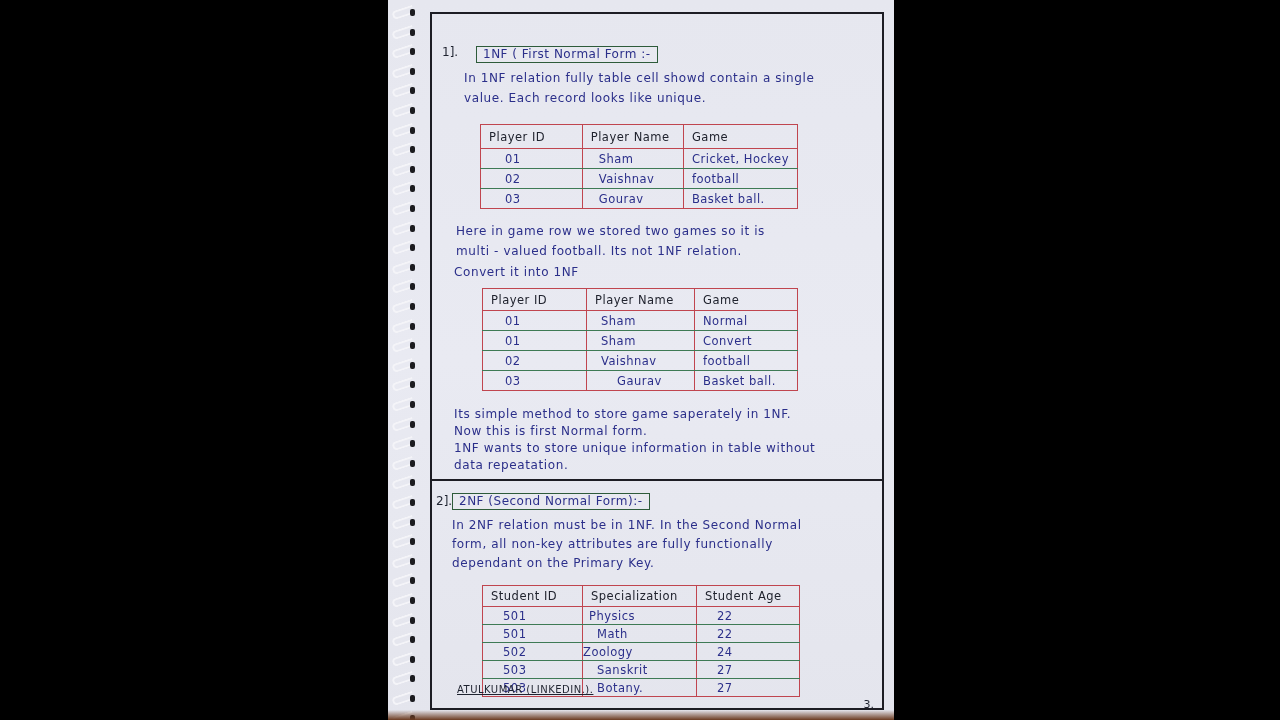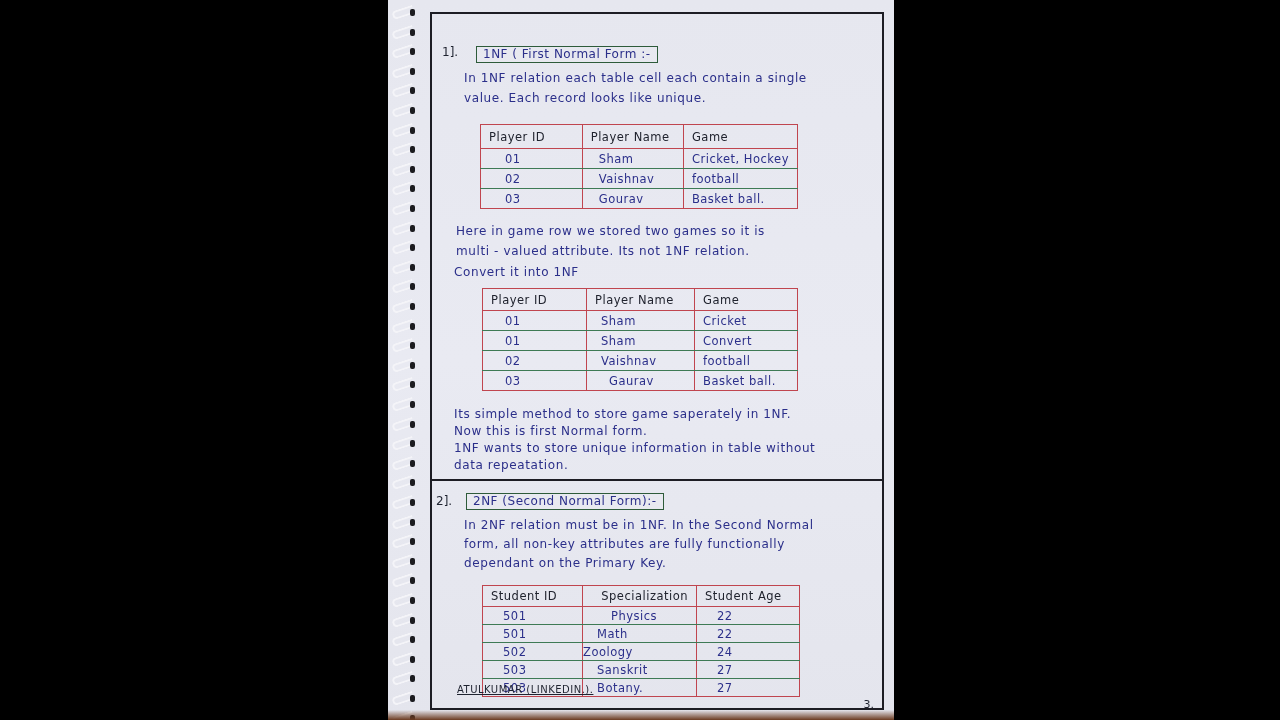--- a/index.html
+++ b/index.html
@@ -229,21 +229,21 @@
         <div class="hole"></div>
       </div>
     </div>
 
   <div class="frame">
 
     <span class="heading-num" style="left:10px; top:31px;">1].</span>
     <span class="heading-box" style="left:44px; top:32px;">1NF ( First Normal Form :-</span>
 
     <div class="para hw" style="left:32px; top:54px;">
-      <div>In 1NF relation each table cell each contain a single</div>
+      <div>In 1NF relation fully table cell showd contain a single</div>
       <div>value. Each record looks like unique.</div>
     </div>
 
     <table class="nb" style="left:48px; top:110px; width:318px;">
       <tbody>
           <tr style="height:24px;">
         <th style="width:106px;">Player ID</th>
         <th style="width:102px;">Player Name</th>
         <th>Game</th>
       </tr>
@@ -260,82 +260,82 @@
       <tr class="r" style="height:20px;">
         <td style="padding-left:24px;">03</td>
         <td style="padding-left:16px;">Gourav</td>
         <td>Basket ball.</td>
       </tr>
     </tbody>
       </table>
 
     <div class="para hw" style="left:24px; top:207px;">
       <div>Here in game row we stored two games so it is</div>
-      <div>multi - valued attribute. Its not 1NF relation.</div>
+      <div>multi - valued football. Its not 1NF relation.</div>
     </div>
     <div class="para hw" style="left:22px; top:248px;">Convert it into 1NF</div>
 
     <table class="nb" style="left:50px; top:274px; width:316px;">
       <tbody>
           <tr style="height:22px;">
         <th style="width:104px;">Player ID</th>
         <th style="width:108px;">Player Name</th>
         <th>Game</th>
       </tr>
       <tr class="r" style="height:20px;">
         <td style="padding-left:22px;">01</td>
         <td style="padding-left:14px;">Sham</td>
-        <td>Cricket</td>
+        <td>Normal</td>
       </tr>
       <tr class="r" style="height:20px;">
         <td style="padding-left:22px;">01</td>
         <td style="padding-left:14px;">Sham</td>
         <td>Convert</td>
       </tr>
       <tr class="r" style="height:20px;">
         <td style="padding-left:22px;">02</td>
         <td style="padding-left:14px;">Vaishnav</td>
         <td>football</td>
       </tr>
       <tr class="r" style="height:20px;">
         <td style="padding-left:22px;">03</td>
-        <td style="padding-left:22px;">Gaurav</td>
+        <td style="padding-left:30px;">Gaurav</td>
         <td>Basket ball.</td>
       </tr>
     </tbody>
       </table>
 
     <div class="para hw" style="left:22px; top:392px; line-height:17px;">
       <div>Its simple method to store game saperately in 1NF.</div>
       <div>Now this is first Normal form.</div>
       <div>1NF wants to store unique information in table without</div>
       <div>data repeatation.</div>
     </div>
 
     <div class="divider"></div>
 
     <span class="heading-num" style="left:4px; top:480px;">2].</span>
-    <span class="heading-box" style="left:34px; top:479px;">2NF (Second Normal Form):-</span>
-
-    <div class="para hw" style="left:32px; top:502px; line-height:19px;">
+    <span class="heading-box" style="left:20px; top:479px;">2NF (Second Normal Form):-</span>
+
+    <div class="para hw" style="left:20px; top:502px; line-height:19px;">
       <div>In 2NF relation must be in 1NF. In the Second Normal</div>
       <div>form, all non-key attributes are fully functionally</div>
       <div>dependant on the Primary Key.</div>
     </div>
 
     <table class="nb" style="left:50px; top:571px; width:318px;">
       <tbody>
           <tr style="height:21px;">
         <th style="width:100px;">Student ID</th>
-        <th style="width:114px;text-align:right;">Specialization</th>
+        <th style="width:114px;">Specialization</th>
         <th>Student Age</th>
       </tr>
       <tr class="r" style="height:18px;">
         <td style="padding-left:20px;">501</td>
-        <td style="padding-left:28px;">Physics</td>
+        <td style="padding-left:6px;">Physics</td>
         <td style="padding-left:20px;">22</td>
       </tr>
       <tr class="r" style="height:18px;">
         <td style="padding-left:20px;">501</td>
         <td style="padding-left:14px;">Math</td>
         <td style="padding-left:20px;">22</td>
       </tr>
       <tr class="r" style="height:18px;">
         <td style="padding-left:20px;">502</td>
         <td style="padding-left:0;">Zoology</td>

